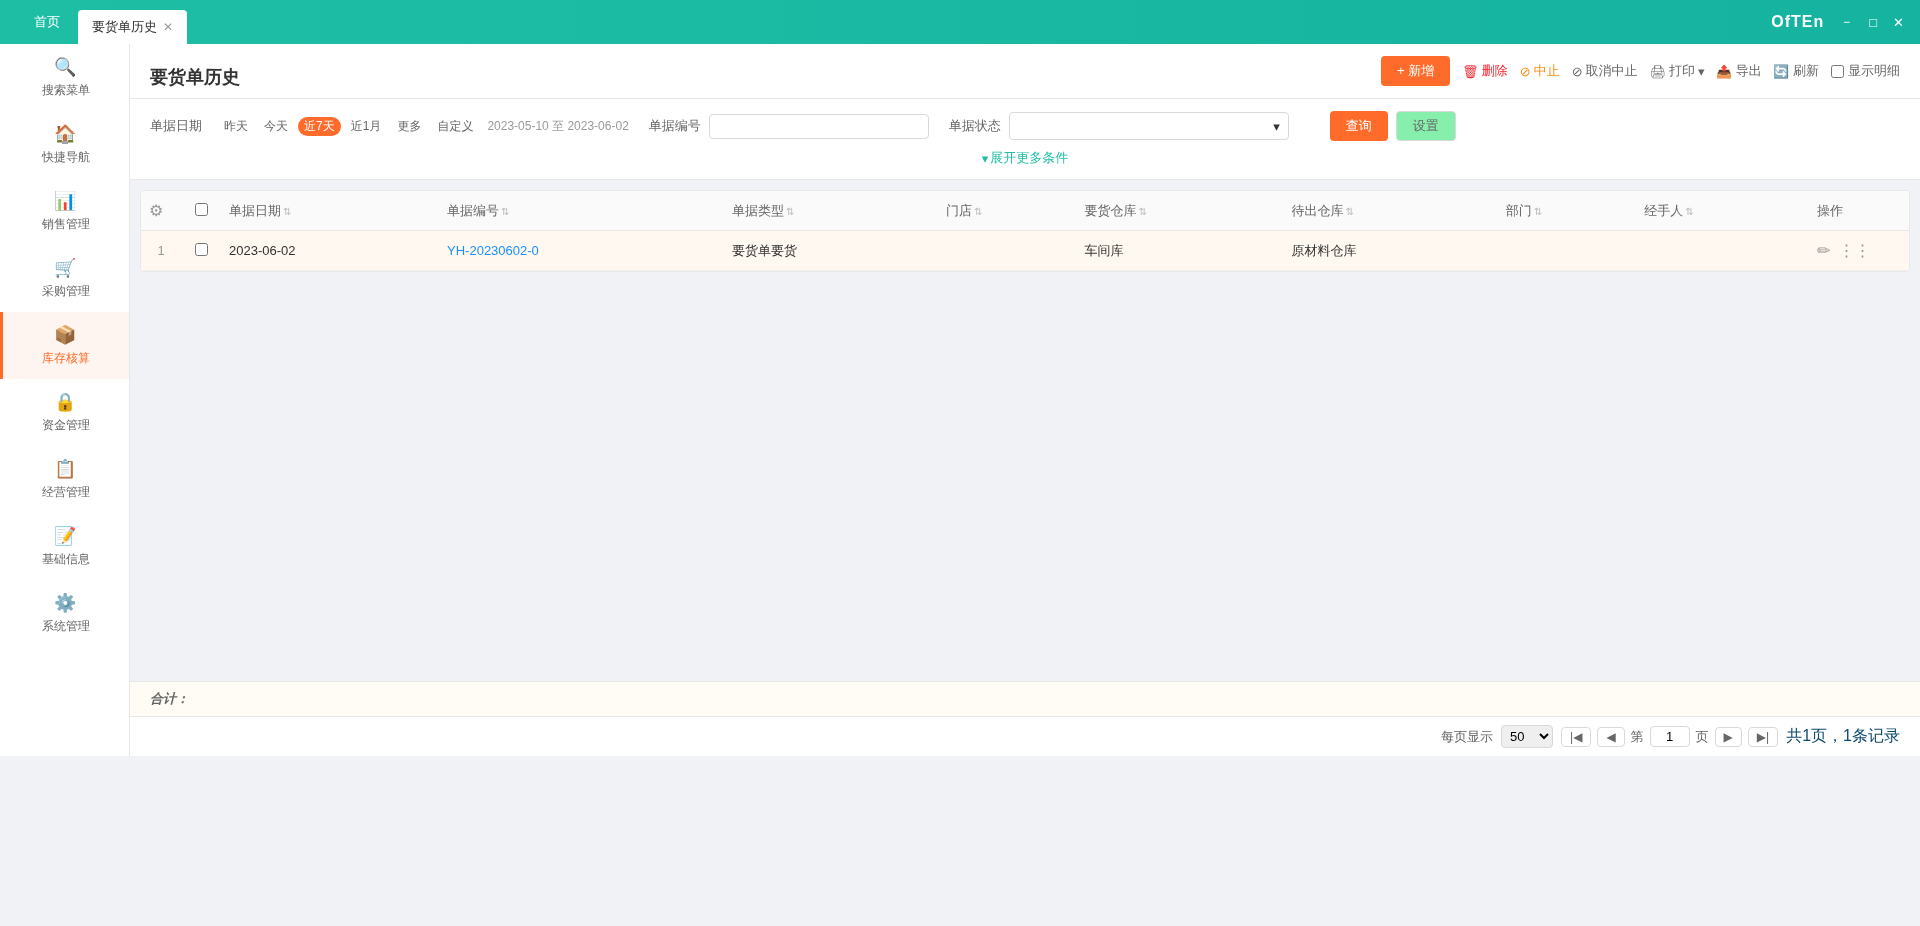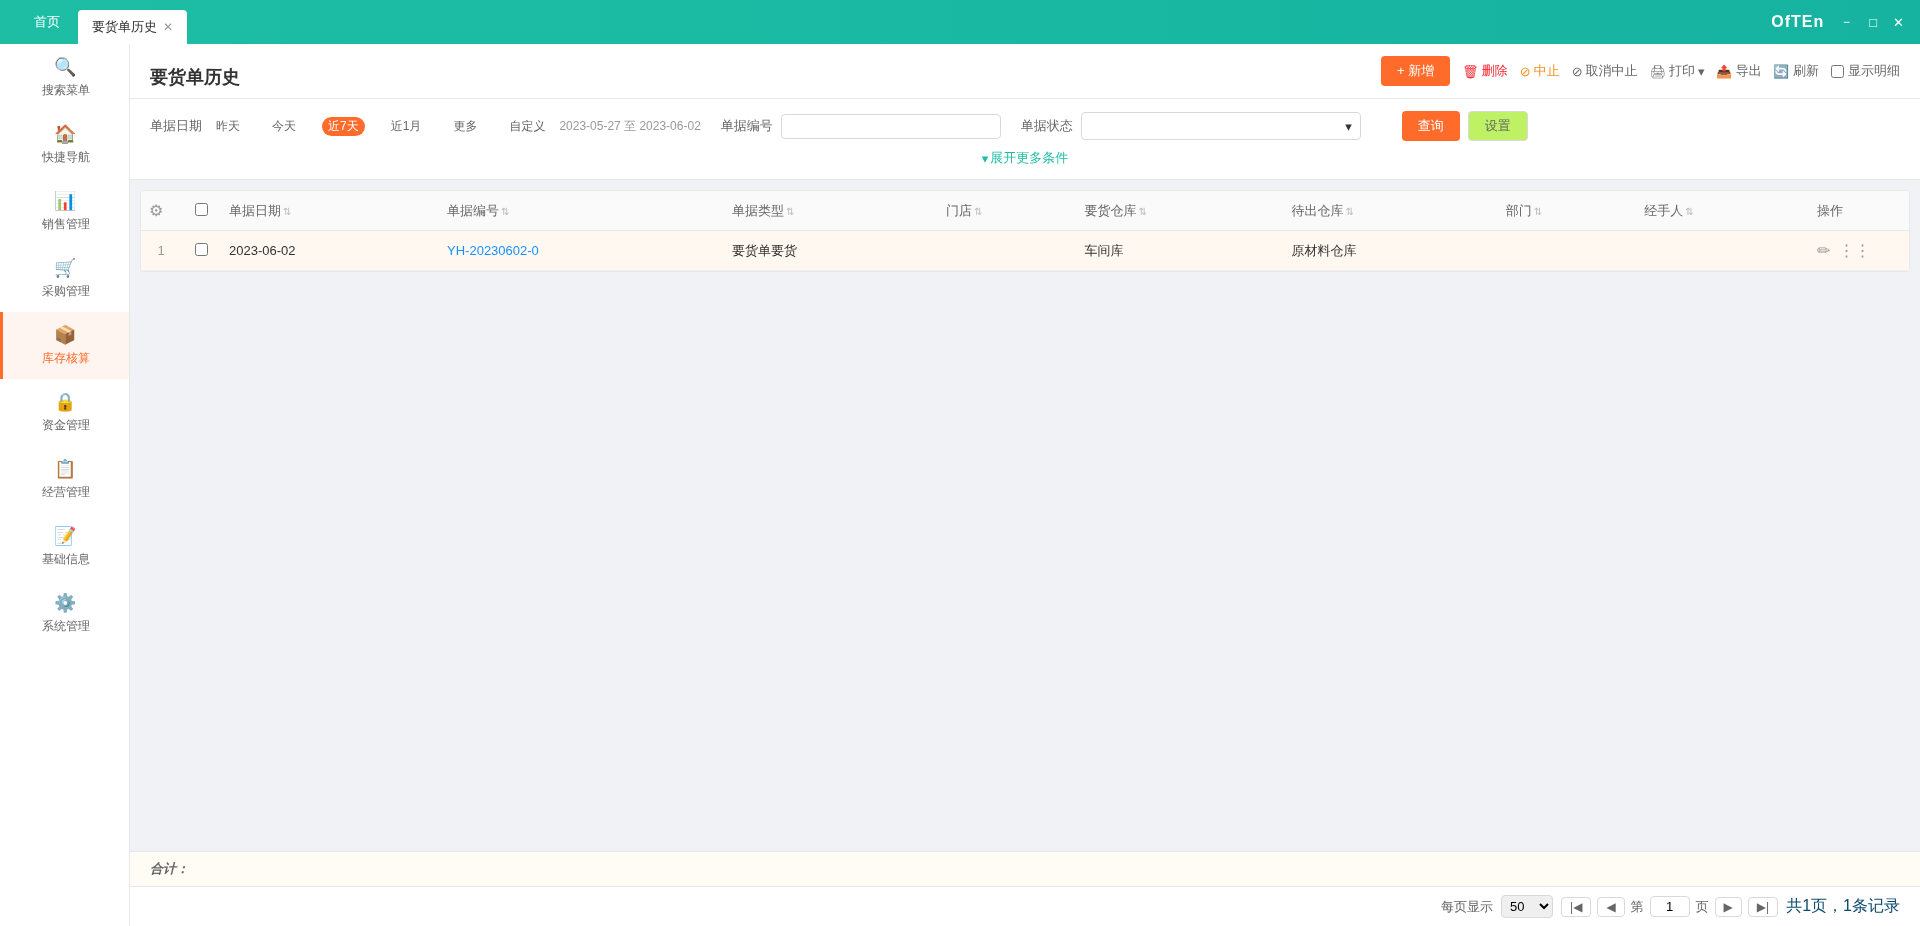--- a/index.html
+++ b/index.html
@@ -1,19 +1,19 @@
 <!DOCTYPE html>
 <html><head>
   <meta charset="utf-8">
   <style>
     * { box-sizing: border-box; margin: 0; padding: 0; }
     body { font-family: 'Microsoft YaHei', Arial, sans-serif; font-size: 13px; background: #f0f2f5; overflow: hidden; }
 
     
-    .app-container { display: flex; flex-direction: column; height: 926px; width: 1920px; }
+    .app-container { display: flex; flex-direction: column; height: 756px; width: 1920px; }
     .top-bar { height: 44px; background: linear-gradient(90deg, #1ebea5, #15b3a0); display: flex; align-items: center; padding: 0 16px; color: white; justify-content: space-between; flex-shrink: 0; }
     .top-bar-tabs { display: flex; align-items: center; gap: 0; height: 100%; }
     .tab-home { padding: 0 18px; height: 100%; display: flex; align-items: center; color: white; font-size: 13px; cursor: pointer; }
     .tab-active { background: white; color: #333; border-radius: 4px 4px 0 0; padding: 0 14px; height: 34px; display: flex; align-items: center; gap: 6px; margin-top: 10px; font-size: 13px; cursor: pointer; }
     .tab-close { color: #999; cursor: pointer; font-size: 12px; }
     .top-bar-right { display: flex; align-items: center; gap: 16px; color: white; font-size: 13px; }
     .top-bar-right span { cursor: pointer; display: flex; align-items: center; gap: 2px; }
     .brand-text { font-size: 16px; font-weight: bold; color: white; letter-spacing: 1px; }
 
     .main-area { display: flex; flex: 1; overflow: hidden; }
@@ -28,28 +28,28 @@
     .content { flex: 1; display: flex; flex-direction: column; overflow: hidden; background: #f0f2f5; }
 
     
     .page-header { background: white; padding: 12px 20px 0; border-bottom: 1px solid #e8e8e8; display: flex; align-items: center; justify-content: space-between; flex-shrink: 0; }
     .page-title { font-size: 18px; font-weight: bold; color: #333; }
     .toolbar { display: flex; align-items: center; gap: 12px; padding-bottom: 12px; }
     .toolbar-btn { display: flex; align-items: center; gap: 3px; cursor: pointer; color: #666; font-size: 13px; }
     .toolbar-btn.danger { color: #f5222d; }
     .toolbar-btn.warn { color: #fa8c16; }
     .btn-primary { background: #ff6b2b; color: white; border: none; padding: 6px 16px; border-radius: 4px; cursor: pointer; font-size: 13px; margin-left: 21px; }
-    .btn-secondary { background: #bef264; color: #666; border: 1px solid #d9d9d9; padding: 5px 16px; border-radius: 4px; cursor: pointer; font-size: 13px; }
+    .btn-secondary { background: #86efac; color: #666; border: 1px solid #d9d9d9; padding: 5px 16px; border-radius: 4px; cursor: pointer; font-size: 13px; }
 
     
     .filter-area { background: white; padding: 12px 20px; border-bottom: 1px solid #e8e8e8; flex-shrink: 0; }
     .filter-row { display: flex; align-items: center; gap: 20px; flex-wrap: wrap; }
     .filter-item { display: flex; align-items: center; gap: 8px; }
     .filter-label { color: #666; font-size: 13px; white-space: nowrap; }
-    .date-shortcuts { display: flex; gap: 20px; align-items: flex-end; }
+    .date-shortcuts { display: flex; gap: 4px; align-items: flex-end; margin-left: 8px; }
     .date-btn { padding: 1px 6px; border-radius: 10px; cursor: pointer; font-size: 12px; color: #666; }
     .date-btn.active { background: #ff6b2b; color: white; }
     .date-range { font-size: 12px; color: #999; }
     .filter-input { border: 1px solid #d9d9d9; border-radius: 4px; padding: 4px 8px; font-size: 13px; width: 200px; outline: none; }
     .filter-select { border: 1px solid #d9d9d9; border-radius: 4px; padding: 4px 8px; font-size: 13px; width: 180px; outline: none; color: #333; display: flex; align-items: center; justify-content: space-between; cursor: pointer; }
     .expand-btn { color: #1ebea5; cursor: pointer; font-size: 13px; display: flex; align-items: center; gap: 2px; }
     .filter-row2 { margin-top: 8px; display: flex; justify-content: center; }
 
     
     .table-area { flex: 1; overflow: auto; padding: 10px; }
@@ -185,21 +185,21 @@
           <div class="filter-item">
             <span class="filter-label">单据日期</span>
             <div class="date-shortcuts">
               <span class="date-btn">昨天</span>
               <span class="date-btn">今天</span>
               <span class="date-btn active">近7天</span>
               <span class="date-btn">近1月</span>
               <span class="date-btn">更多</span>
               <span class="date-btn">自定义</span>
             </div>
-            <span class="date-range">2023-05-27 至 2023-06-02</span>
+            <span class="date-range">2023-05-10 至 2023-06-02</span>
           </div>
 
           <div class="filter-item">
             <span class="filter-label">单据编号</span>
             <input class="filter-input" type="text" style="width: 220px;">
           </div>
 
           <div class="filter-item">
             <span class="filter-label">单据状态</span>
             <div class="filter-select" style="width:280px; border:1px solid #d9d9d9; border-radius:4px; padding:4px 8px; display:flex; justify-content:space-between; min-height:28px;">

